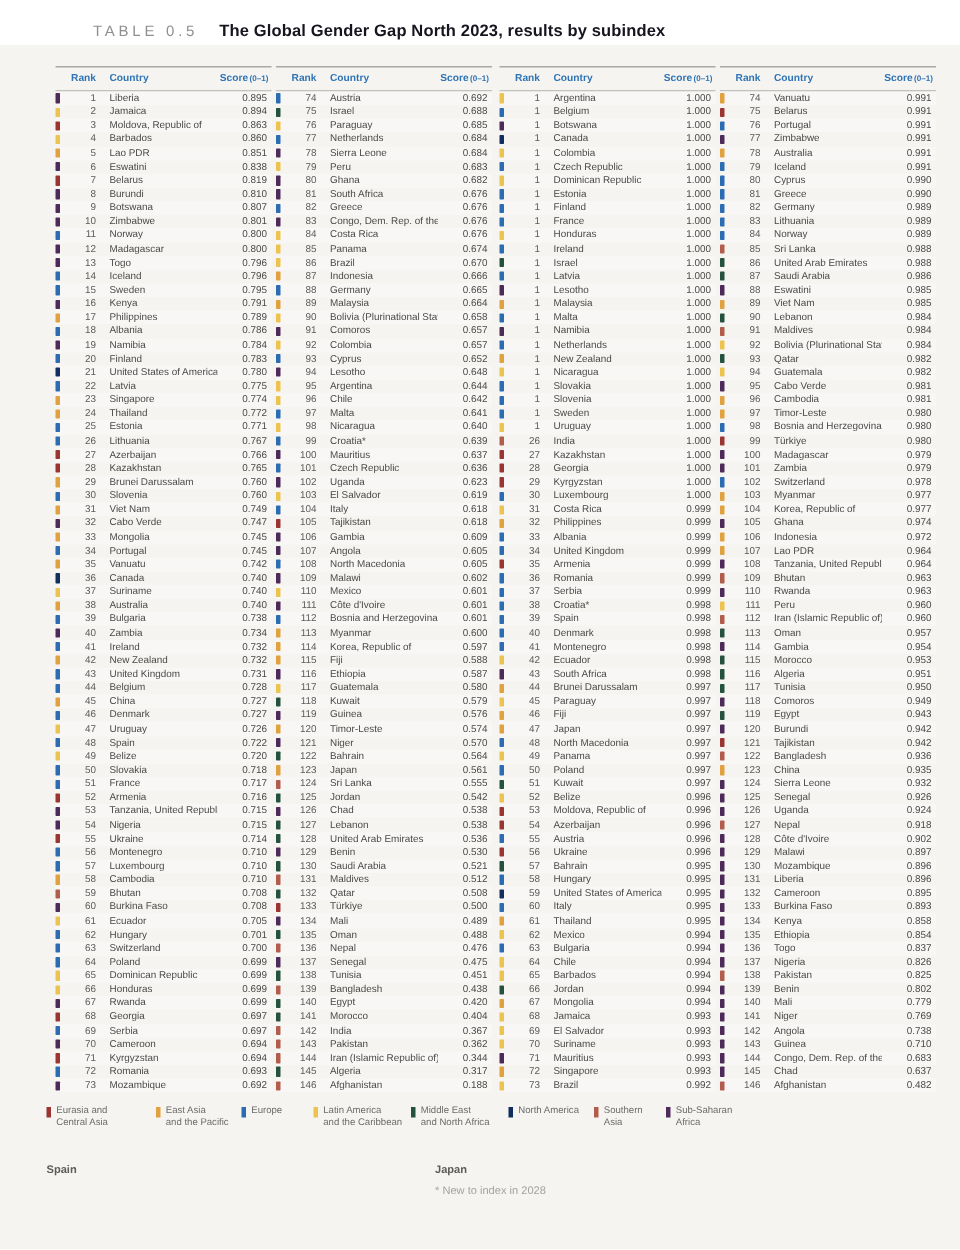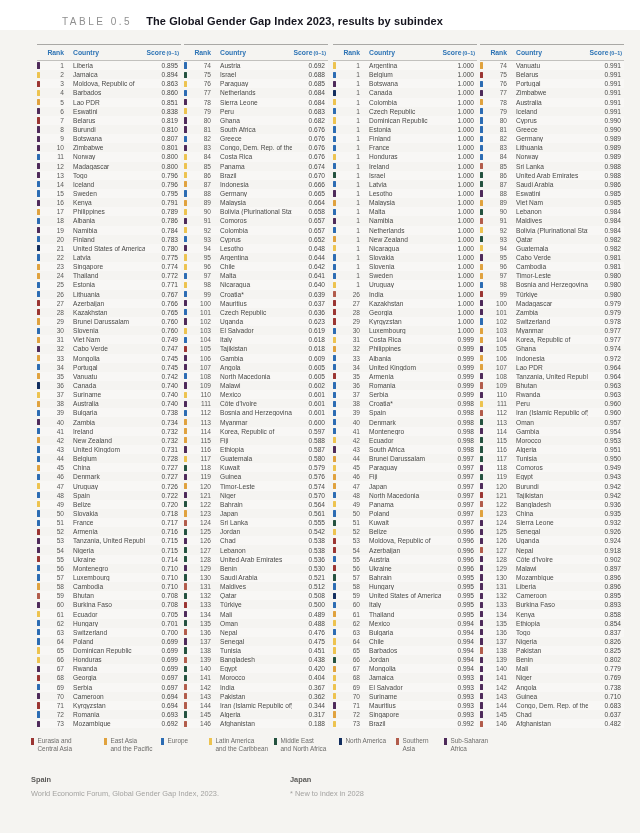--- a/index.html
+++ b/index.html
@@ -47,21 +47,21 @@
   .footer { display:flex; padding-left:31px; margin-top:22px; }
   .fsrc { width:259px; }
   .flabel { font-size:7.4px; font-weight:bold; color:#5c5b59; margin-bottom:5px; }
   .ftext { font-size:7.4px; color:#a3a2a0; }
 </style>
 </head>
 <body>
 
 <div class="page">
   <div class="titlebar">
-    <span class="tlabel">TABLE 0.5</span><span class="ttext">The Global Gender Gap Index 2023, results by subindex</span>
+    <span class="tlabel">TABLE 0.5</span><span class="ttext">The Global Gender Gap North 2023, results by subindex</span>
   </div>
 
   <div class="content">
     <div class="groups">
 
       <div class="group">
         <div class="cols">
           <div class="col">
             <div class="thead">
               <span class="h-rank">Rank</span>
@@ -1913,21 +1913,20 @@
           <div class="llabel">
             <div>Sub-Saharan</div>
             <div>Africa</div>
           </div>
         </div>
       </div>
 
     <div class="footer">
       <div class="fsrc">
         <div class="flabel">Spain</div>
-        <div class="ftext">World Economic Forum, Global Gender Gap Index, 2023.</div>
       </div>
       <div class="fnote">
         <div class="flabel">Japan</div>
         <div class="ftext">* New to index in 2028</div>
       </div>
     </div>
   </div>
 </div>
 
 </body></html>

